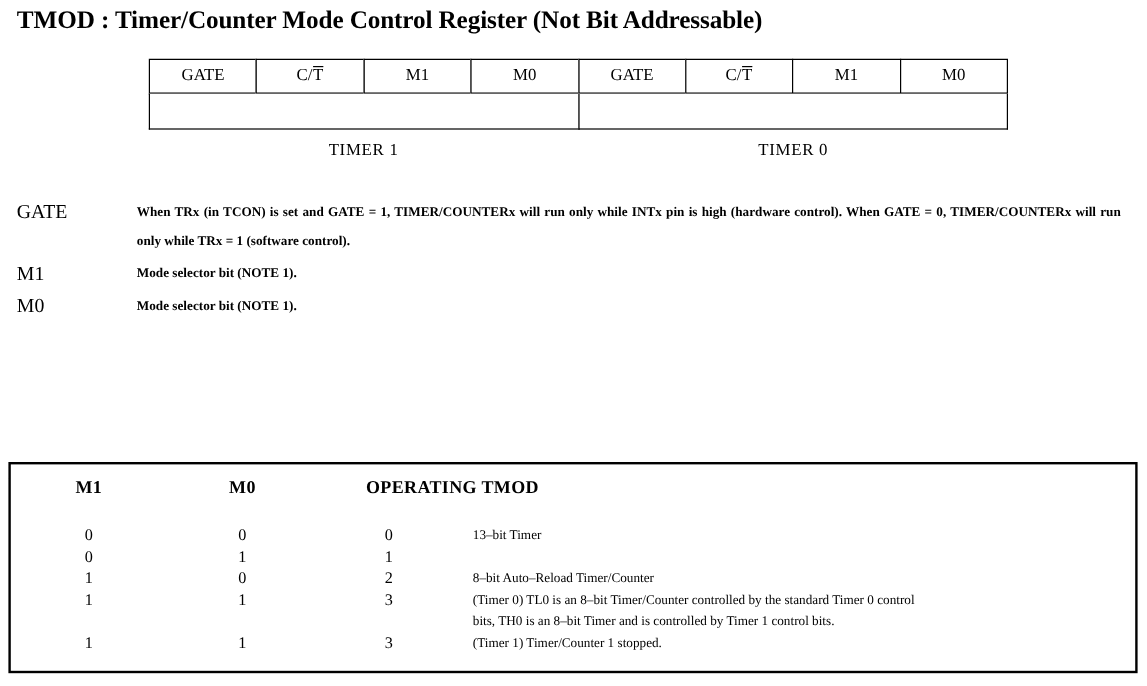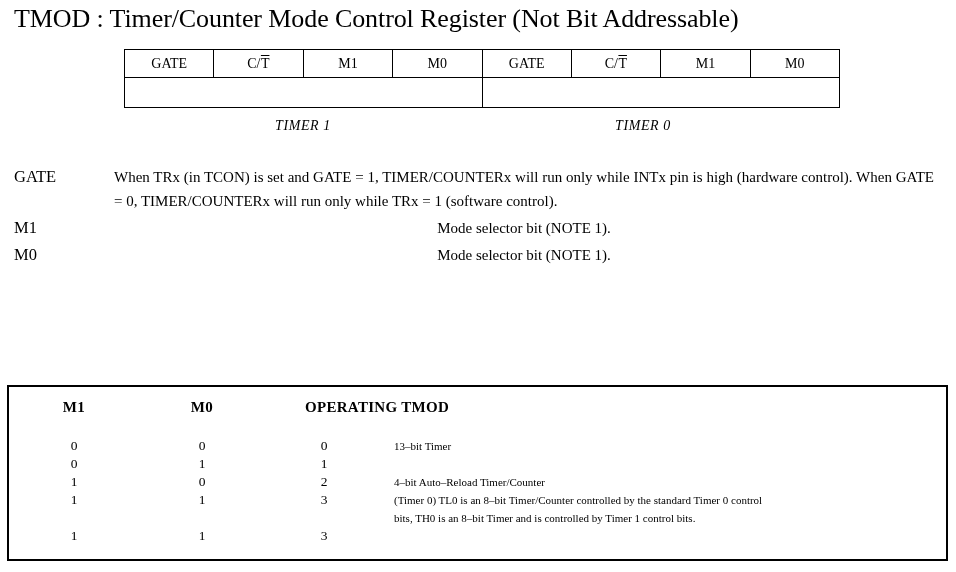--- a/index.html
+++ b/index.html
@@ -14,22 +14,22 @@
     font-family: "Liberation Serif", "DejaVu Serif", serif;
     color: #000000;
     overflow: hidden;
   }
 
   
   .page-title {
     position: absolute;
     left: 14px;
     top: 4px;
-    font-size: 26px;
-    font-weight: normal;
+    font-size: 21px;
+    font-weight: bold;
     letter-spacing: -0.1px;
     white-space: nowrap;
     text-align: center;
   }
 
   
   .reg-table {
     position: absolute;
     left: 124px;
     top: 50px;
@@ -71,31 +71,30 @@
     padding: 0 0.5px;
   }
 
   
   .timer-captions {
     position: absolute;
     left: 124px;
     top: 118px;
     width: 716px;
     height: 20px;
-    font-style: italic;
   }
   .timer-caption {
     position: absolute;
     top: 0;
     font-size: 14px;
     letter-spacing: 0.6px;
     white-space: nowrap;
   }
   .timer-caption.t1 { left: 0; width: 358px; text-align: center; }
-  .timer-caption.t0 { left: 340px; width: 358px; text-align: center; }
+  .timer-caption.t0 { left: 358px; width: 358px; text-align: center; }
 
   
   .desc-list {
     position: absolute;
     left: 0;
     top: 165px;
     width: 956px;
   }
   .desc-item {
     position: relative;
@@ -108,26 +107,27 @@
     padding-left: 14px;
     box-sizing: border-box;
     font-size: 16.5px;
     line-height: 24px;
     white-space: nowrap;
   }
   .desc-text {
     flex: 1 1 auto;
     padding-right: 22px;
     box-sizing: border-box;
-    font-size: 15px;
+    font-size: 11px;
     line-height: 24px;
     text-align: justify;
     text-justify: inter-word;
-  }
-  .desc-item.single .desc-text { text-align: center; }
+    font-weight: bold;
+  }
+  .desc-item.single .desc-text { text-align: left; }
 
   
   .note-title {
     position: absolute;
     left: 7px;
     top: 355px;
     font-size: 15px;
     font-weight: bold;
     letter-spacing: 0.2px;
     margin-top: 32px;
@@ -296,31 +296,34 @@
       <div class="note-row" style="position: relative; height: 18px;">
         <span class="cell-m1">0</span>
         <span class="cell-m0">1</span>
         <span class="cell-mode">1</span>
       </div>
       <div class="note-row" style="position: relative; height: 18px;">
         <span class="cell-m1">1</span>
         <span class="cell-m0">0</span>
         <span class="cell-mode">2</span>
         <span class="cell-desc">
-          <span class="line">4–bit Auto–Reload Timer/Counter</span>
+          <span class="line">8–bit Auto–Reload Timer/Counter</span>
         </span>
       </div>
       <div class="note-row" style="position: relative; height: 36px;">
         <span class="cell-m1">1</span>
         <span class="cell-m0">1</span>
         <span class="cell-mode">3</span>
         <span class="cell-desc">
           <span class="line">(Timer 0) TL0 is an 8–bit Timer/Counter controlled by the standard Timer 0 control</span>
           <span class="line">bits, TH0 is an 8–bit Timer and is controlled by Timer 1 control bits.</span>
         </span>
       </div>
       <div class="note-row" style="position: relative; height: 18px;">
         <span class="cell-m1">1</span>
         <span class="cell-m0">1</span>
         <span class="cell-mode">3</span>
+        <span class="cell-desc">
+          <span class="line">(Timer 1) Timer/Counter 1 stopped.</span>
+        </span>
       </div>
     </div>
 </div>
 
 </body></html>

